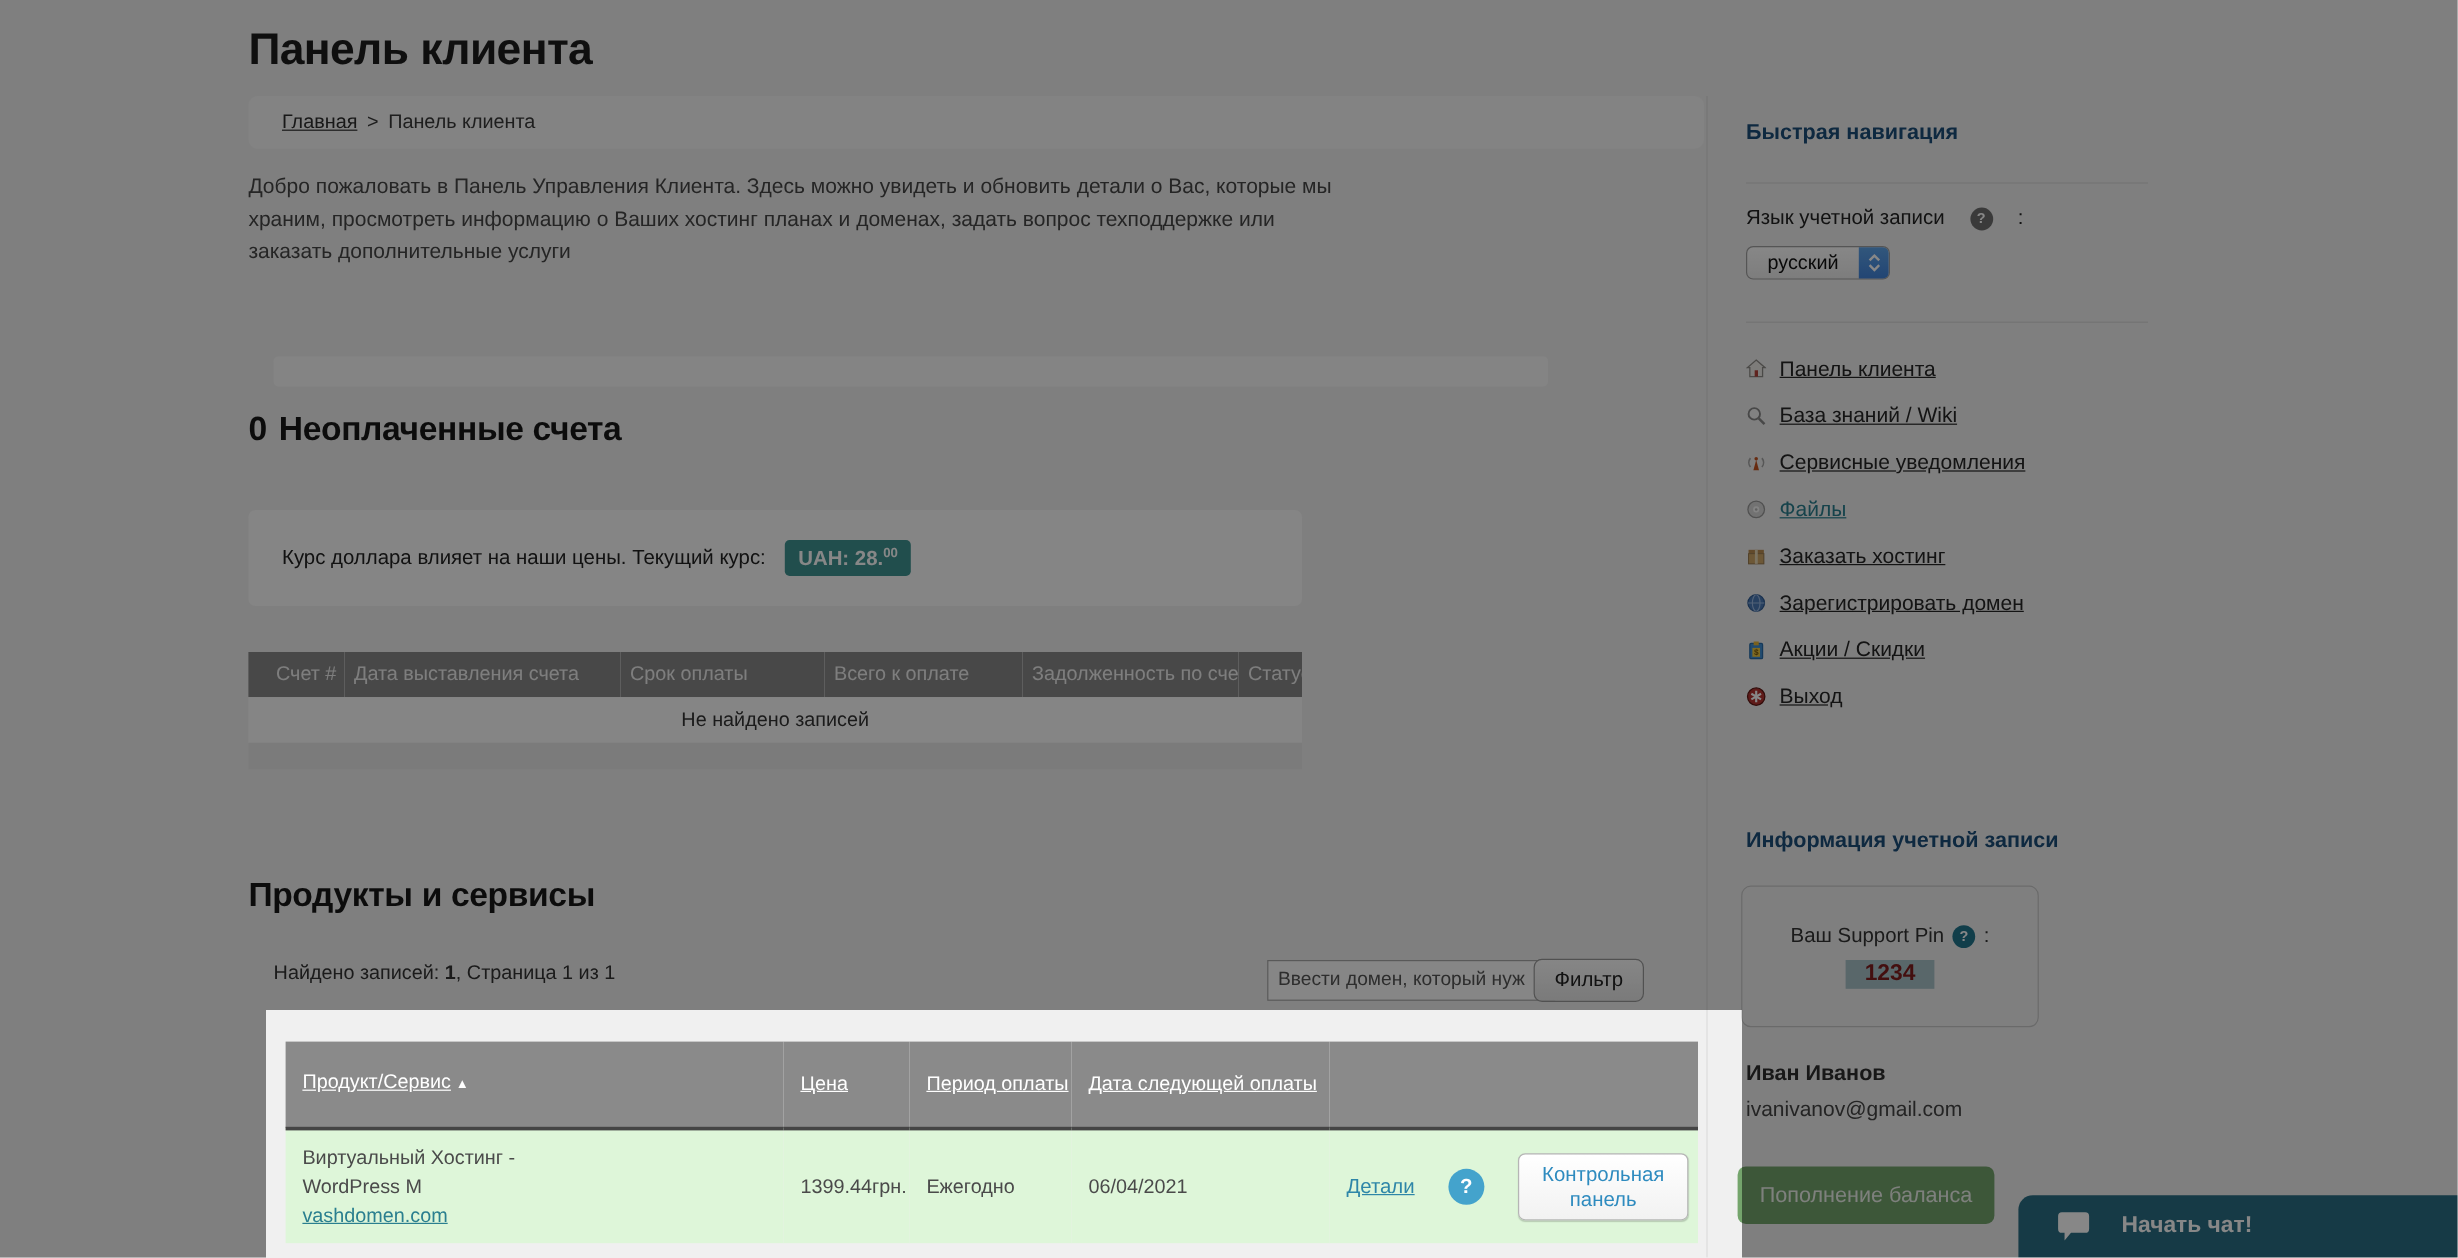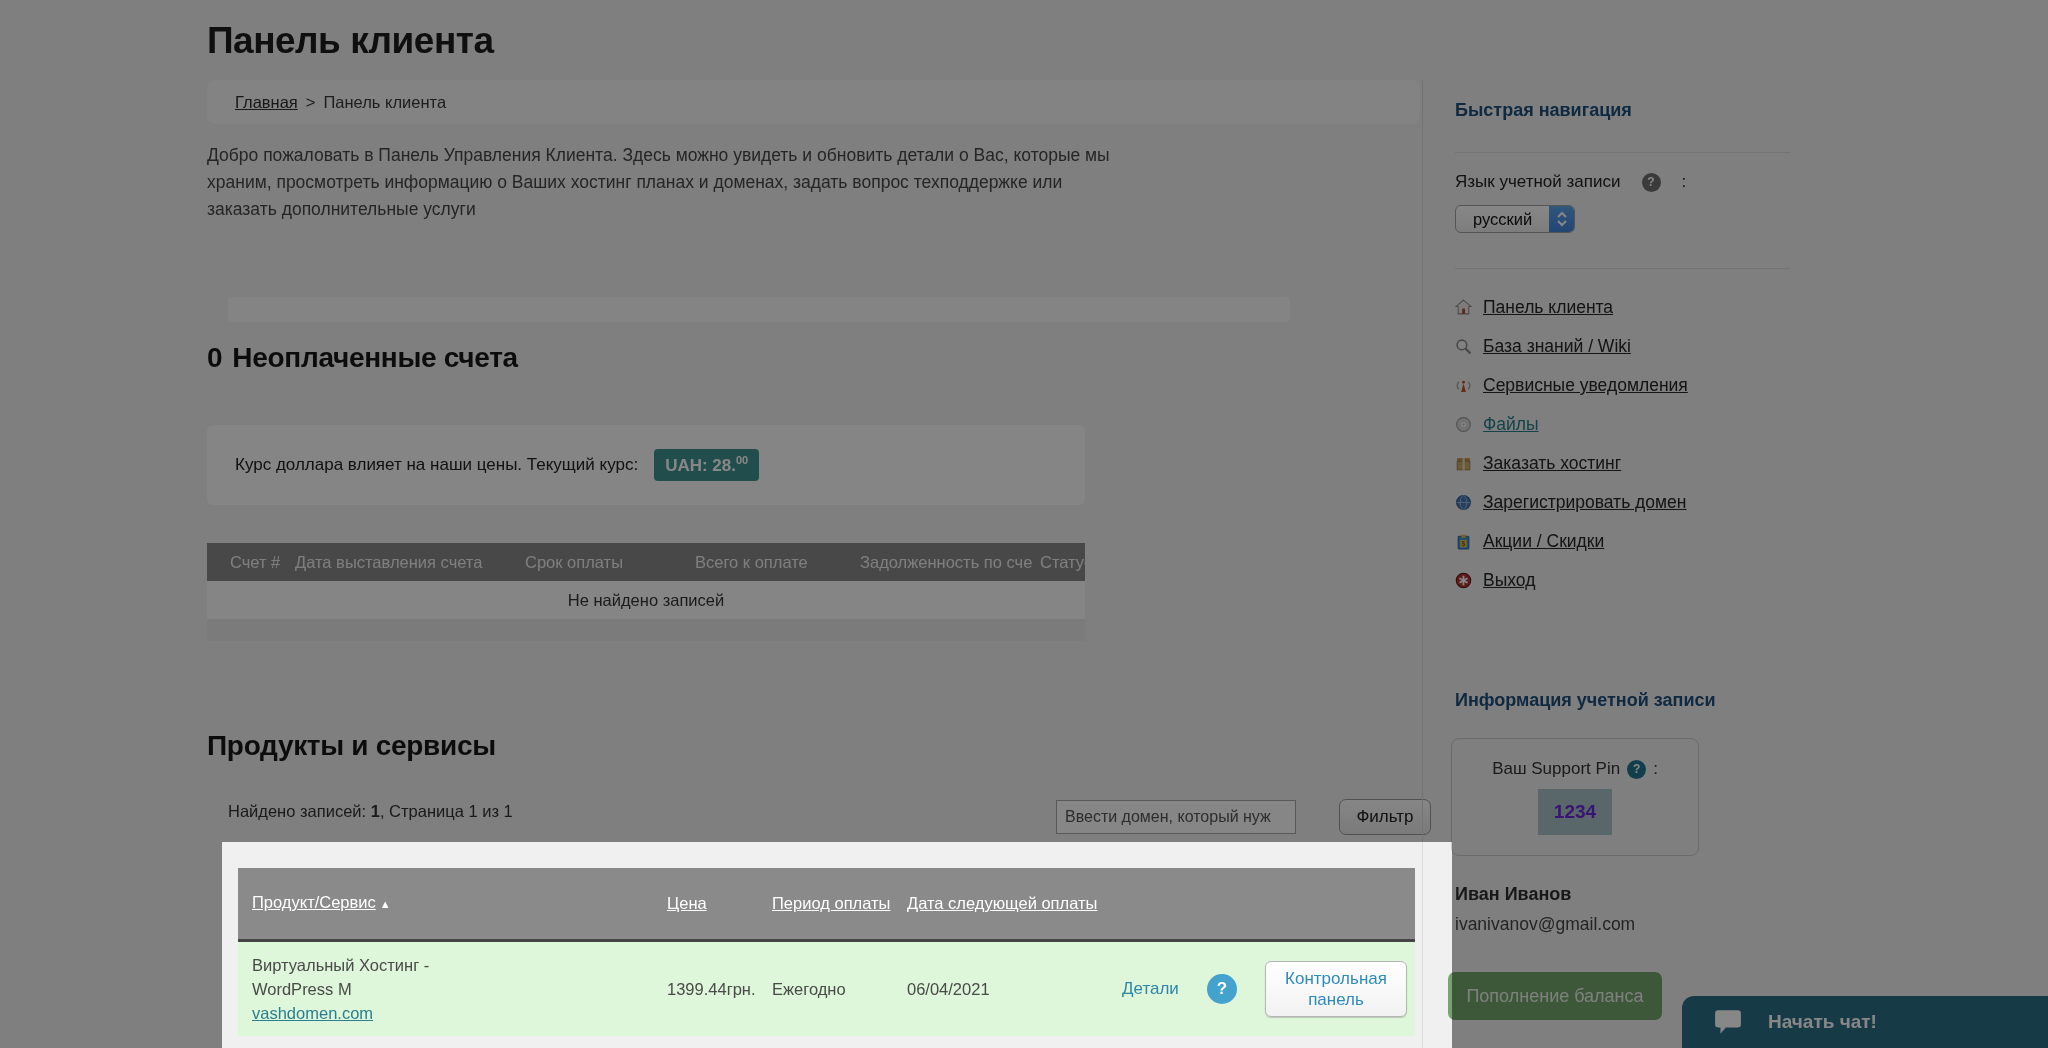--- a/index.html
+++ b/index.html
@@ -53,42 +53,42 @@
 
   .found-line { left:228px; top:802px; font-size:16.5px; color:#333; }
   .found-line b { font-weight:700; }
   .domain-input {
     left:1056px; top:800px; width:240px; height:34px;
     border:1px solid #a8a8a8; background:#fdfdfd; font-size:16px; color:#555;
     padding:0 8px; font-family:inherit;
   }
   .domain-input::placeholder { color:#555; opacity:1; }
   .filter-btn {
-    left:1339px; top:799px; width:92px; height:36px;
+    left:1278px; top:799px; width:92px; height:36px;
     border:1px solid #9a9a9a; border-radius:7px;
     background:linear-gradient(#fdfdfd,#e7e7e7);
     font-size:17px; color:#222; font-family:inherit; cursor:pointer;
   }
 
   
   .prod-table { left:238px; top:868px; width:1177px; }
   .prod-table th {
     background:#8a8a8a; color:#fff; font-weight:400; font-size:16.5px;
     height:72px; text-align:left; padding-left:14px; vertical-align:middle;
     border-bottom:3px solid #454545; line-height:24px;
   }
   .prod-table th .col-link { text-decoration:underline; cursor:pointer; }
   .prod-table th .arrow { font-size:11px; margin-left:4px; }
   .prod-table td {
     background:#def6d9; height:94px; vertical-align:middle;
     font-size:16.5px; color:#4a4a4a; padding-left:14px; line-height:24px;
   }
   .prod-table a.domain-link { color:#2a7f8f; text-decoration:underline; cursor:pointer; }
   .actions-cell { display:flex; align-items:center; justify-content:space-between; padding:0 8px 0 14px; height:94px; }
-  .details-link { color:#2e86a8; font-size:17px; cursor:pointer; }
+  .details-link { color:#2e86a8; text-decoration:underline; font-size:17px; cursor:pointer; }
   .qbadge {
     display:inline-flex; width:19px; height:19px; border-radius:50%;
     align-items:center; justify-content:center;
     color:#fff; font-size:12px; font-weight:700; cursor:pointer; flex:0 0 auto;
   }
   .qbadge.blue  { background:#44a3cc; width:30px; height:30px; font-size:17px; }
   .qbadge.gray  { background:#6f6f6f; }
   .qbadge.teal  { background:#20758d; }
   .cp-btn {
     width:142px; padding:6px 8px; border:1px solid #b5b5b5; border-radius:6px;
@@ -117,21 +117,21 @@
   .nav-item svg { flex:0 0 auto; }
   .nav-item .lbl { font-size:17.5px; color:#262626; text-decoration:underline; }
   .nav-item.accent .lbl { color:#2a7f8f; }
 
   .pin-card {
     left:1451px; top:738px; width:248px; height:118px;
     border:1px solid #c9c9c9; border-radius:8px;
     display:flex; flex-direction:column; align-items:center; justify-content:center; gap:10px;
   }
   .pin-line { display:flex; align-items:center; gap:7px; font-size:17px; color:#333; }
-  .pin-value { background:#a9c3c9; padding:12px 16px; font-size:19px; font-weight:700; color:#6d28d9; }
+  .pin-value { background:#a9c3c9; padding:1px 16px; font-size:19px; font-weight:700; color:#7f1d1d; }
   .user-name { left:1455px; top:884px; font-size:18px; font-weight:700; color:#2f2f2f; }
   .user-email { left:1455px; top:914px; font-size:17.5px; color:#454545; }
   .balance-btn {
     left:1448px; top:972px; width:214px; height:48px;
     background:#74a56c; border:none; border-radius:7px;
     color:#eef2ec; font-size:18px; font-family:inherit; cursor:pointer;
   }
 
   
   .chat-bar {

